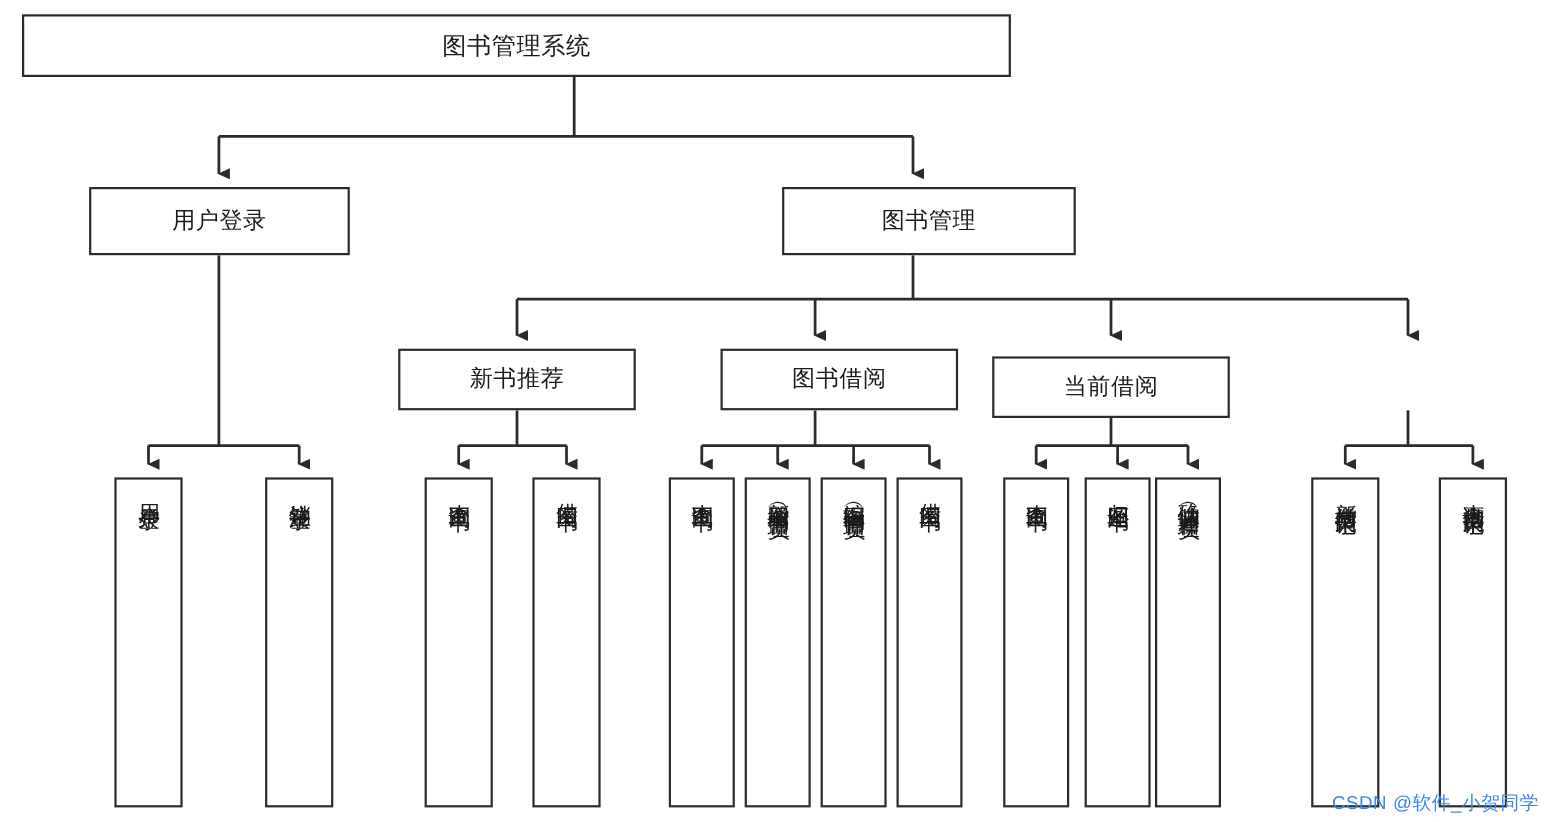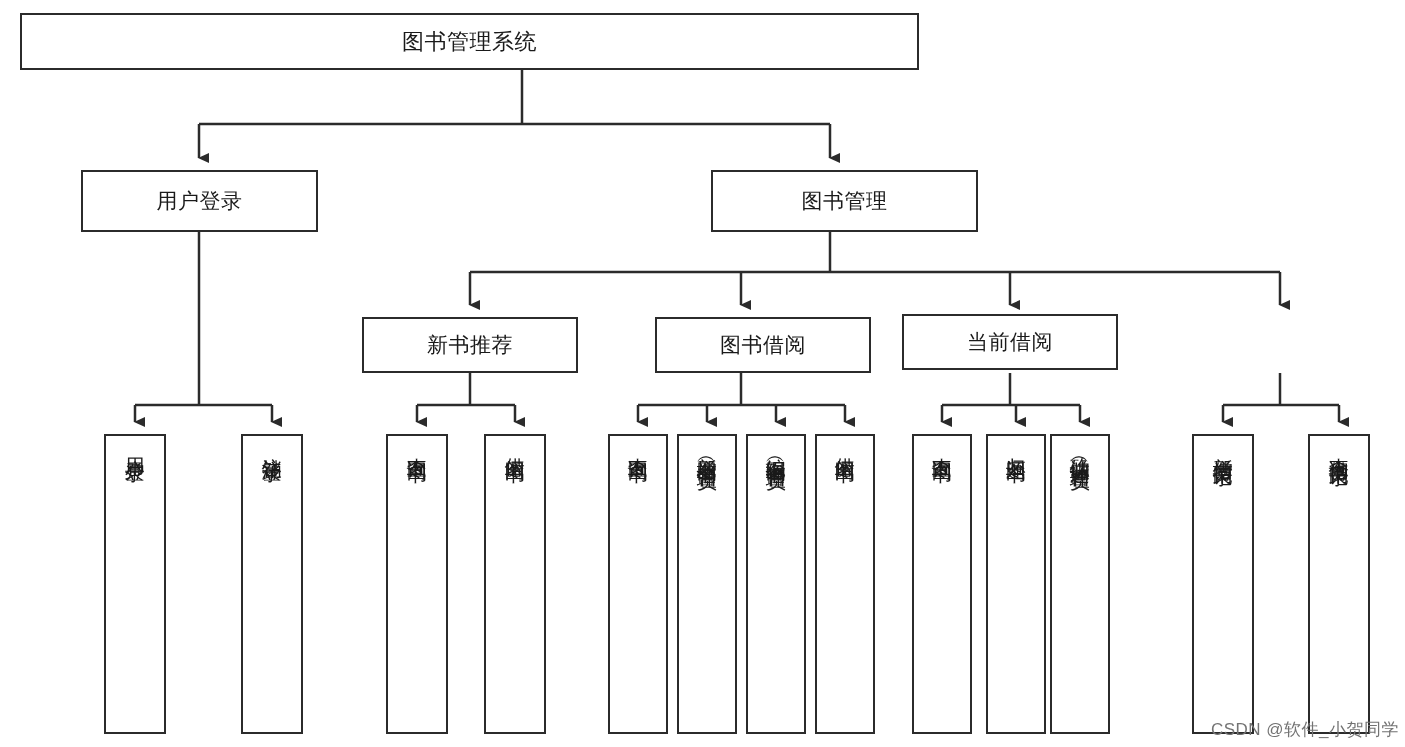--- a/index.html
+++ b/index.html
@@ -52,21 +52,21 @@
     font-size: 20px;
     line-height: 1.32;
     letter-spacing: 2px;
     white-space: nowrap;
   }
   .watermark {
     position: absolute;
     right: 6px;
     bottom: 6px;
     font-size: 17px;
-    color: #737373;
+    color: #3b82f6;
     letter-spacing: 0.5px;
     white-space: nowrap;
   }
 </style>
 </head>
 <body>
 
 <div id="canvas">
 
   <svg class="wires" viewBox="0 0 1405 747" xmlns="http://www.w3.org/2000/svg">
@@ -129,21 +129,21 @@
   <div class="node" style="left:711px;top:170px;width:267px;height:62px;">
     <span class="label">图书管理</span>
   </div>
 
   <div class="node" style="left:362px;top:317px;width:216px;height:56px;">
     <span class="label">新书推荐</span>
   </div>
   <div class="node" style="left:655px;top:317px;width:216px;height:56px;">
     <span class="label">图书借阅</span>
   </div>
-  <div class="node" style="left:902px;top:314px;width:216px;height:56px;">
+  <div class="node" style="left:902px;top:324px;width:216px;height:56px;">
     <span class="label">当前借阅</span>
   </div>
 
   <div class="node leaf" style="left:104px;top:434px;width:62px;height:300px;">
     <span class="label">用户登录</span>
   </div>
   <div class="node leaf" style="left:241px;top:434px;width:62px;height:300px;">
     <span class="label">注销登录</span>
   </div>
 

